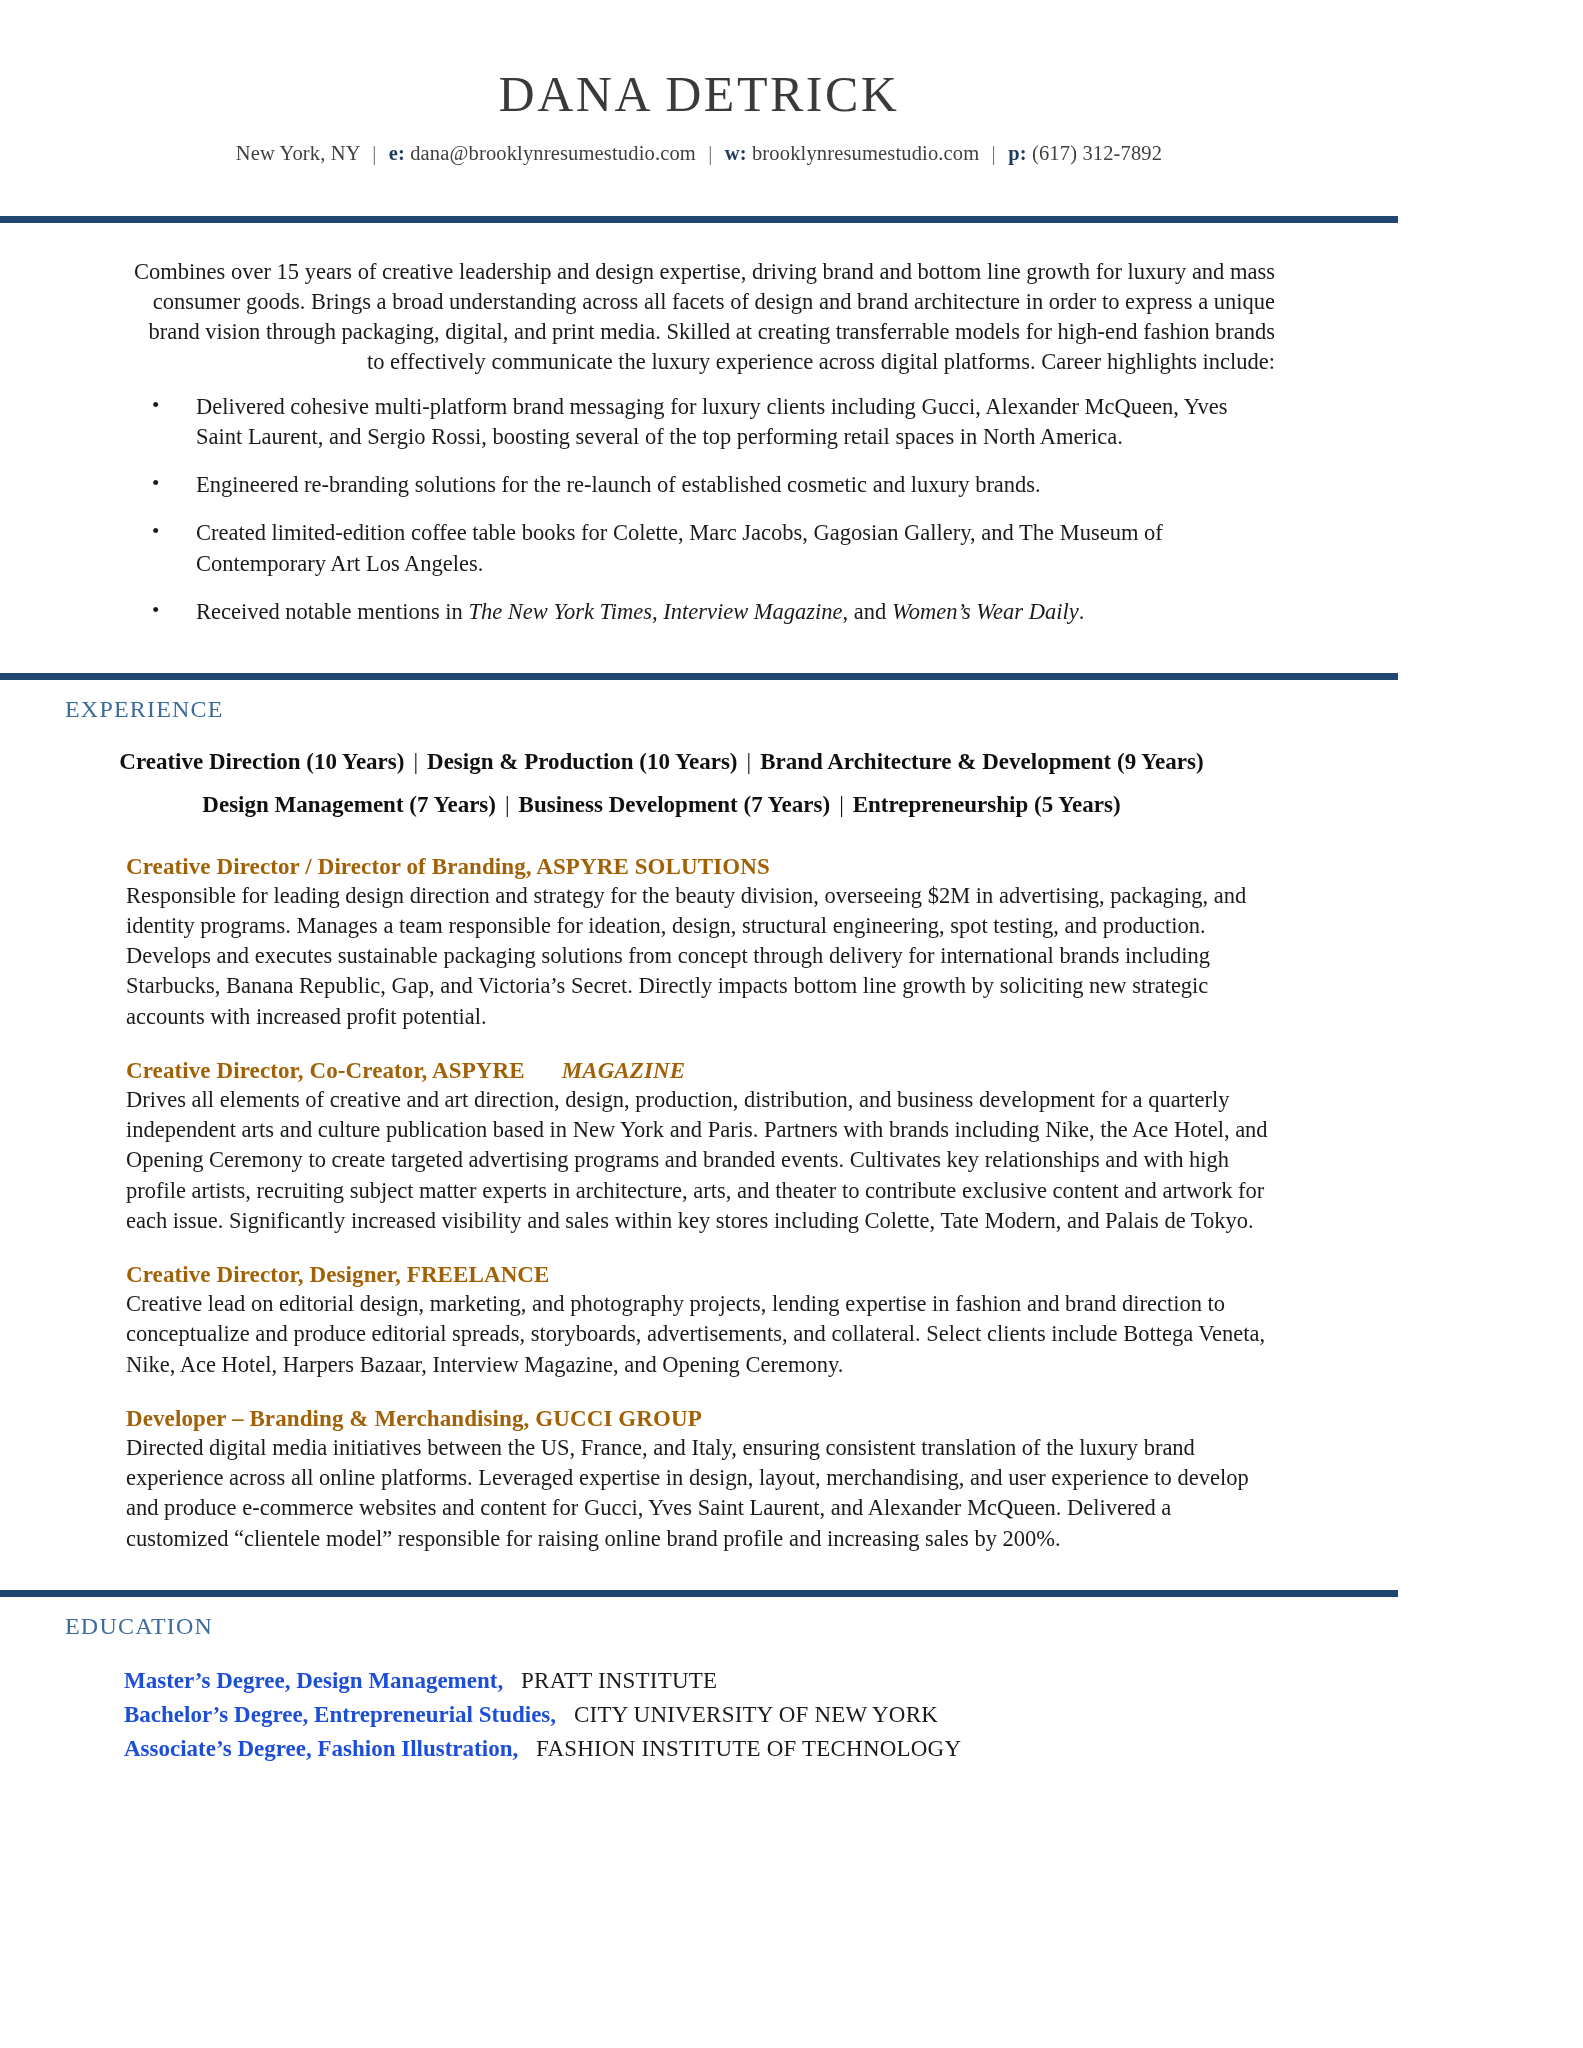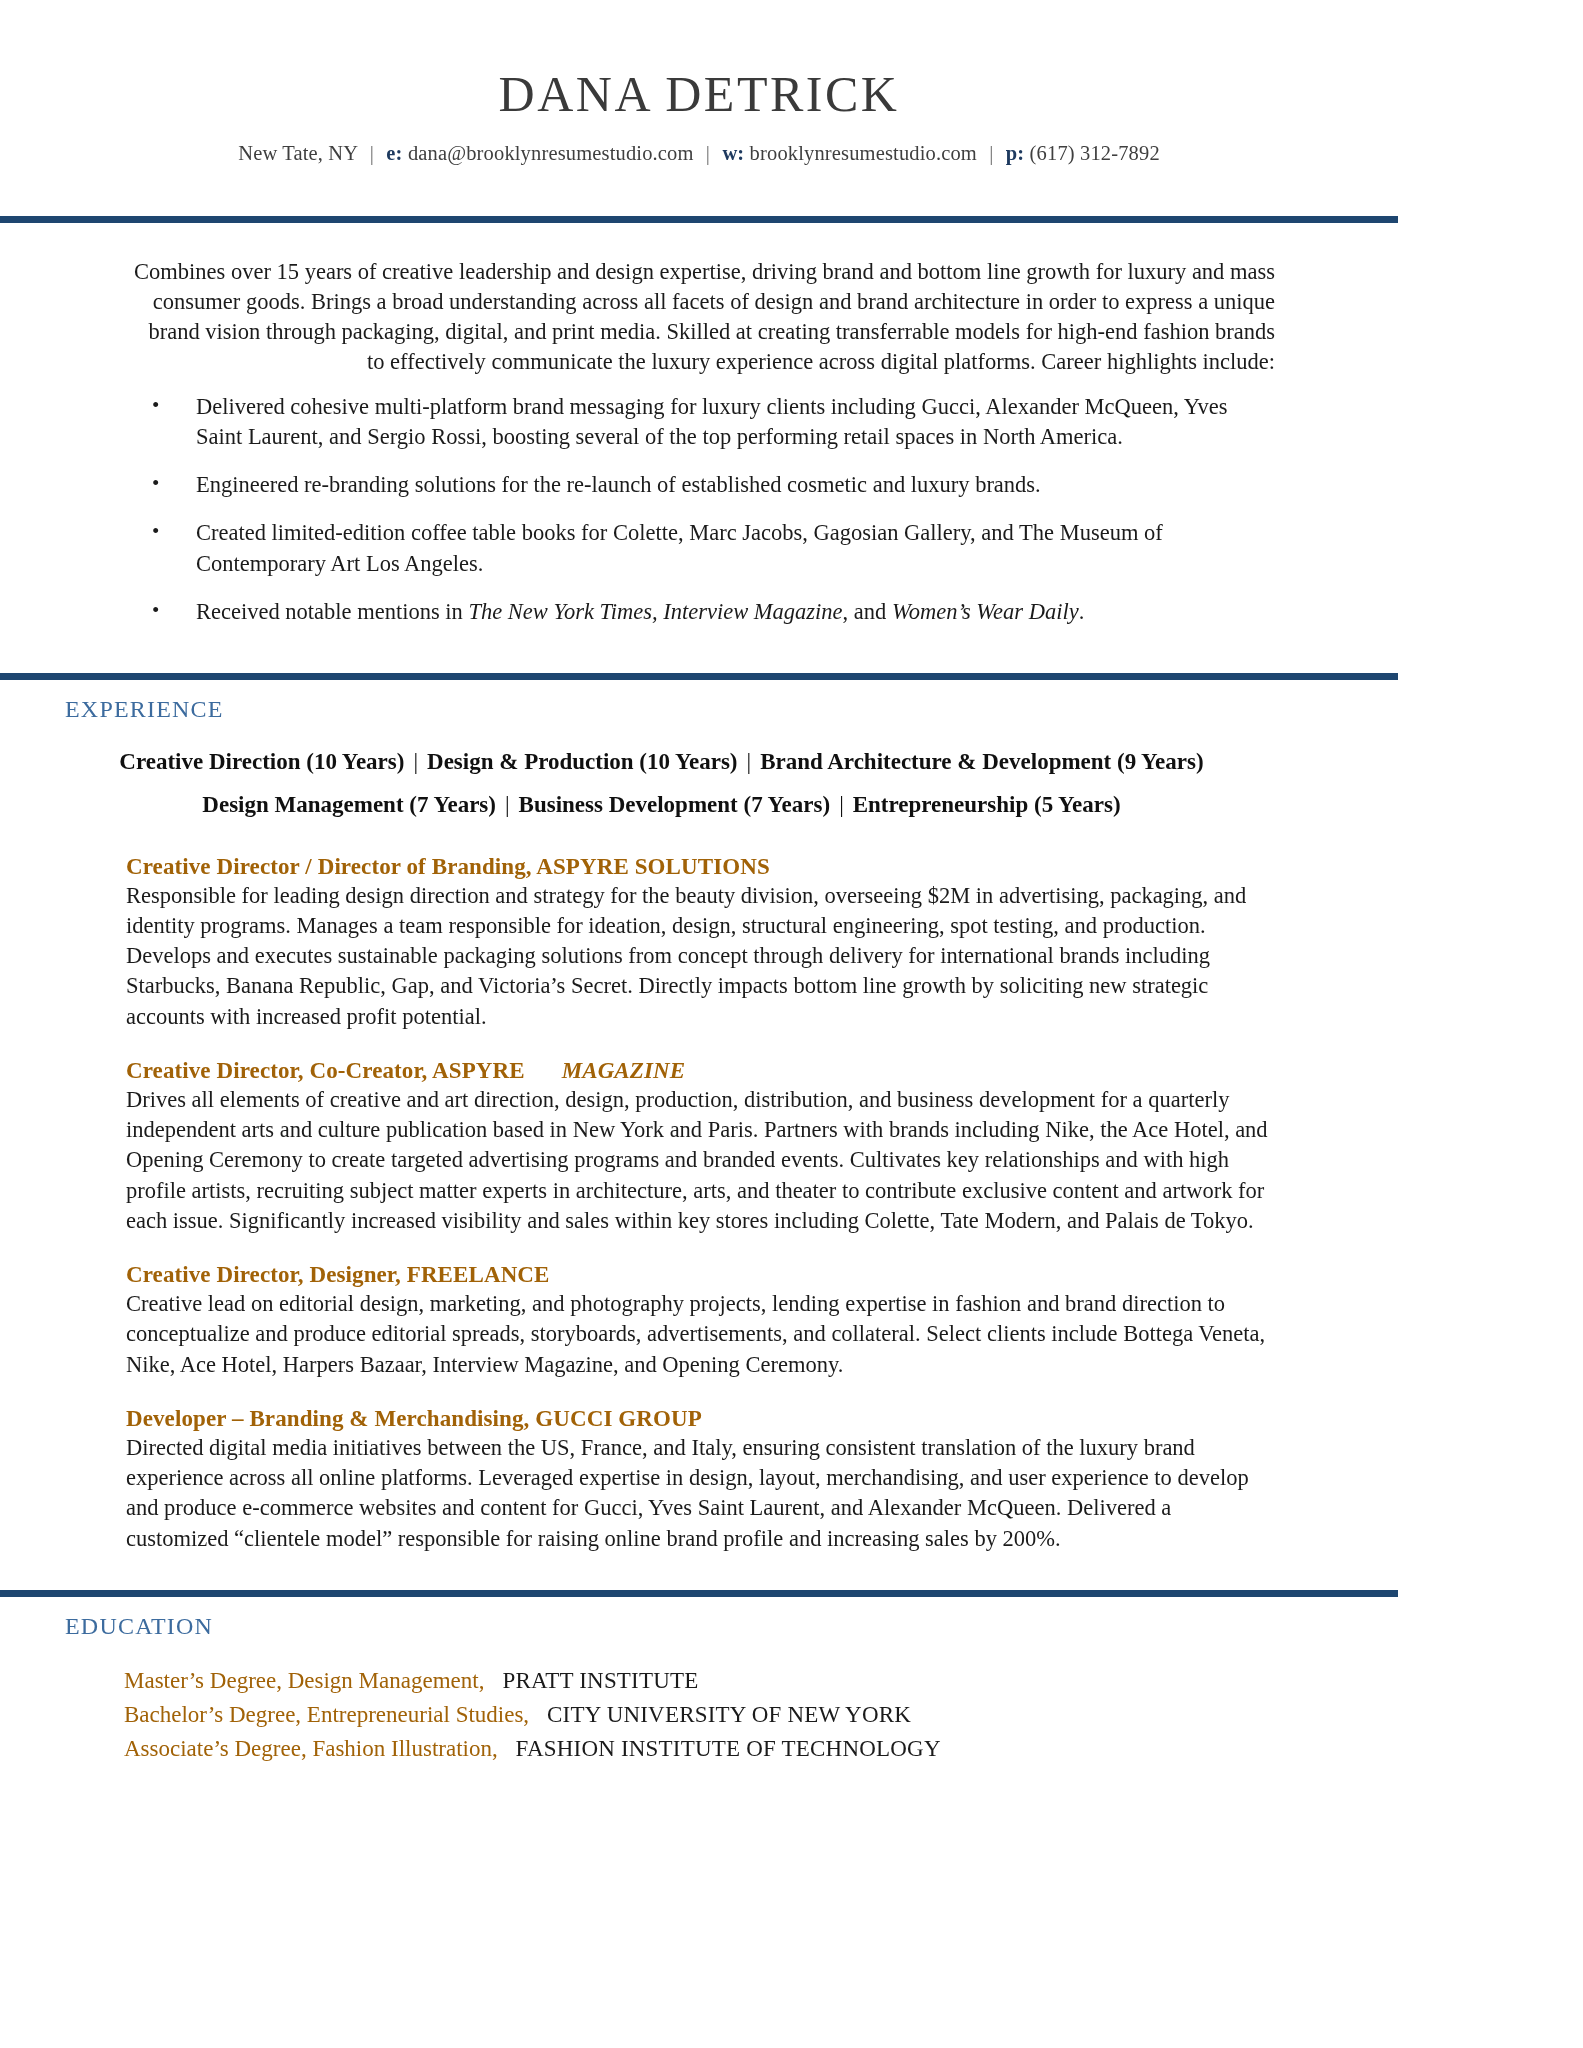--- a/index.html
+++ b/index.html
@@ -146,39 +146,39 @@
   .edu-list {
     margin-top: 24px;
     padding-left: 0;
   }
   .edu-item {
     font-size: 23px;
     line-height: 1.49;
     color: #1b1b1b;
   }
   .edu-item .deg {
-    font-weight: normal;
-    color: #a16207;
+    font-weight: bold;
+    color: #1d4ed8;
   }
   .edu-item .school {
     font-weight: normal;
     letter-spacing: 0.2px;
     margin-left: 12px;
   }
   .edu-wrap { padding-left: 124px; }
 </style>
 </head>
 <body>
 
 <div class="page">
 
   <div class="header">
     <div class="name">DANA DETRICK</div>
     <div class="contact">
-      <span class="val">New Tate, NY</span>
+      <span class="val">New York, NY</span>
       <span class="sep">|</span>
       <span class="lbl">e:</span>
       <span class="val">dana@brooklynresumestudio.com</span>
       <span class="sep">|</span>
       <span class="lbl">w:</span>
       <span class="val">brooklynresumestudio.com</span>
       <span class="sep">|</span>
       <span class="lbl">p:</span>
       <span class="val">(617) 312-7892</span>
     </div>

